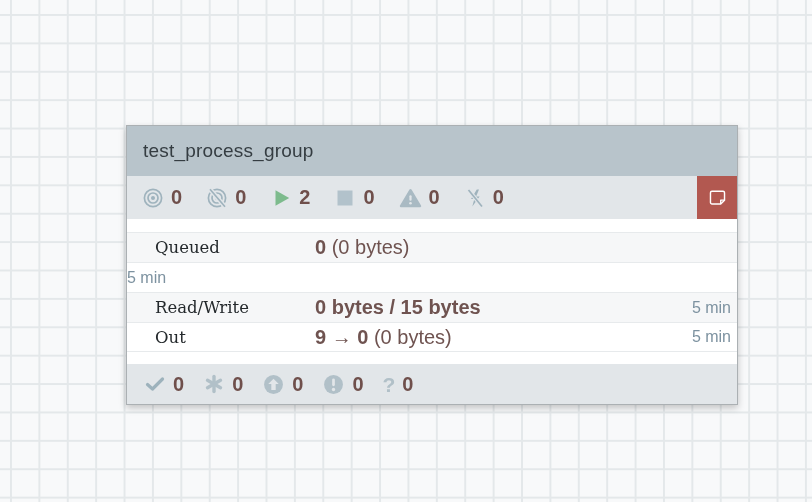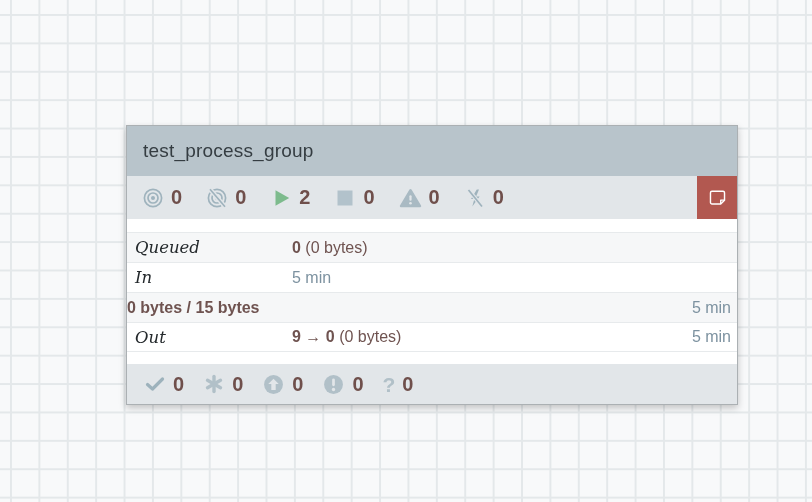--- a/index.html
+++ b/index.html
@@ -42,25 +42,25 @@
     display:flex; align-items:center; justify-content:center; cursor:pointer;
   }
   .pg-body { background:#fff; padding-top:13px; }
   .stat-row {
     height:30px; display:flex; align-items:center;
     border-top:1px solid var(--row-border,#e7eaec);
   }
   .stat-row:nth-child(odd) { background:var(--row-alt-bg,#f6f7f8); }
   .stat-row:last-child { border-bottom:1px solid var(--row-border,#e7eaec); }
   .stat-label {
-    width:165px; padding-left:8px; flex:none;
+    width:188px; padding-left:28px; flex:none;
     font-family:"DejaVu Serif", serif;
-    font-size:16.5px; color:var(--label-text,#24292c);font-style:italic;
-  }
-  .stat-value { flex:1; font-size:16px; color:var(--value-text,#6f5350); }
+    font-size:16.5px; color:var(--label-text,#24292c);
+  }
+  .stat-value { flex:1; font-size:20px; color:var(--value-text,#6f5350); }
   .stat-value b { font-weight:700; }
   .stat-time { padding-right:6px; font-size:16px; color:var(--time-text,#7d92a0); }
   .pg-gap { height:12px; background:#fff; }
   .pg-footer {
     height:40px; background:var(--bar-bg,#e2e6e9);
     display:flex; align-items:center; gap:19px; padding-left:17px;
   }
   .footer-item .icon { color:var(--icon-light,#b1c0c8); }
   .q-glyph {
     font-size:21px; font-weight:700; line-height:1;
@@ -148,24 +148,24 @@
         </div>
     </div>
 
     <div class="pg-body" id="stats-rows">
         <div class="stat-row">
           <span class="stat-label">Queued</span>
           <span class="stat-value"><b>0</b><span> (0 bytes)</span></span>
           <span class="stat-time"></span>
         </div>
         <div class="stat-row">
-          <span class="stat-label">In</span>
           <span class="stat-time">5 min</span>
         </div>
         <div class="stat-row">
+          <span class="stat-label">Read/Write</span>
           <span class="stat-value"><b>0 bytes / 15 bytes</b></span>
           <span class="stat-time">5 min</span>
         </div>
         <div class="stat-row">
           <span class="stat-label">Out</span>
           <span class="stat-value"><b>9 → 0</b><span> (0 bytes)</span></span>
           <span class="stat-time">5 min</span>
         </div>
       </div>
 

